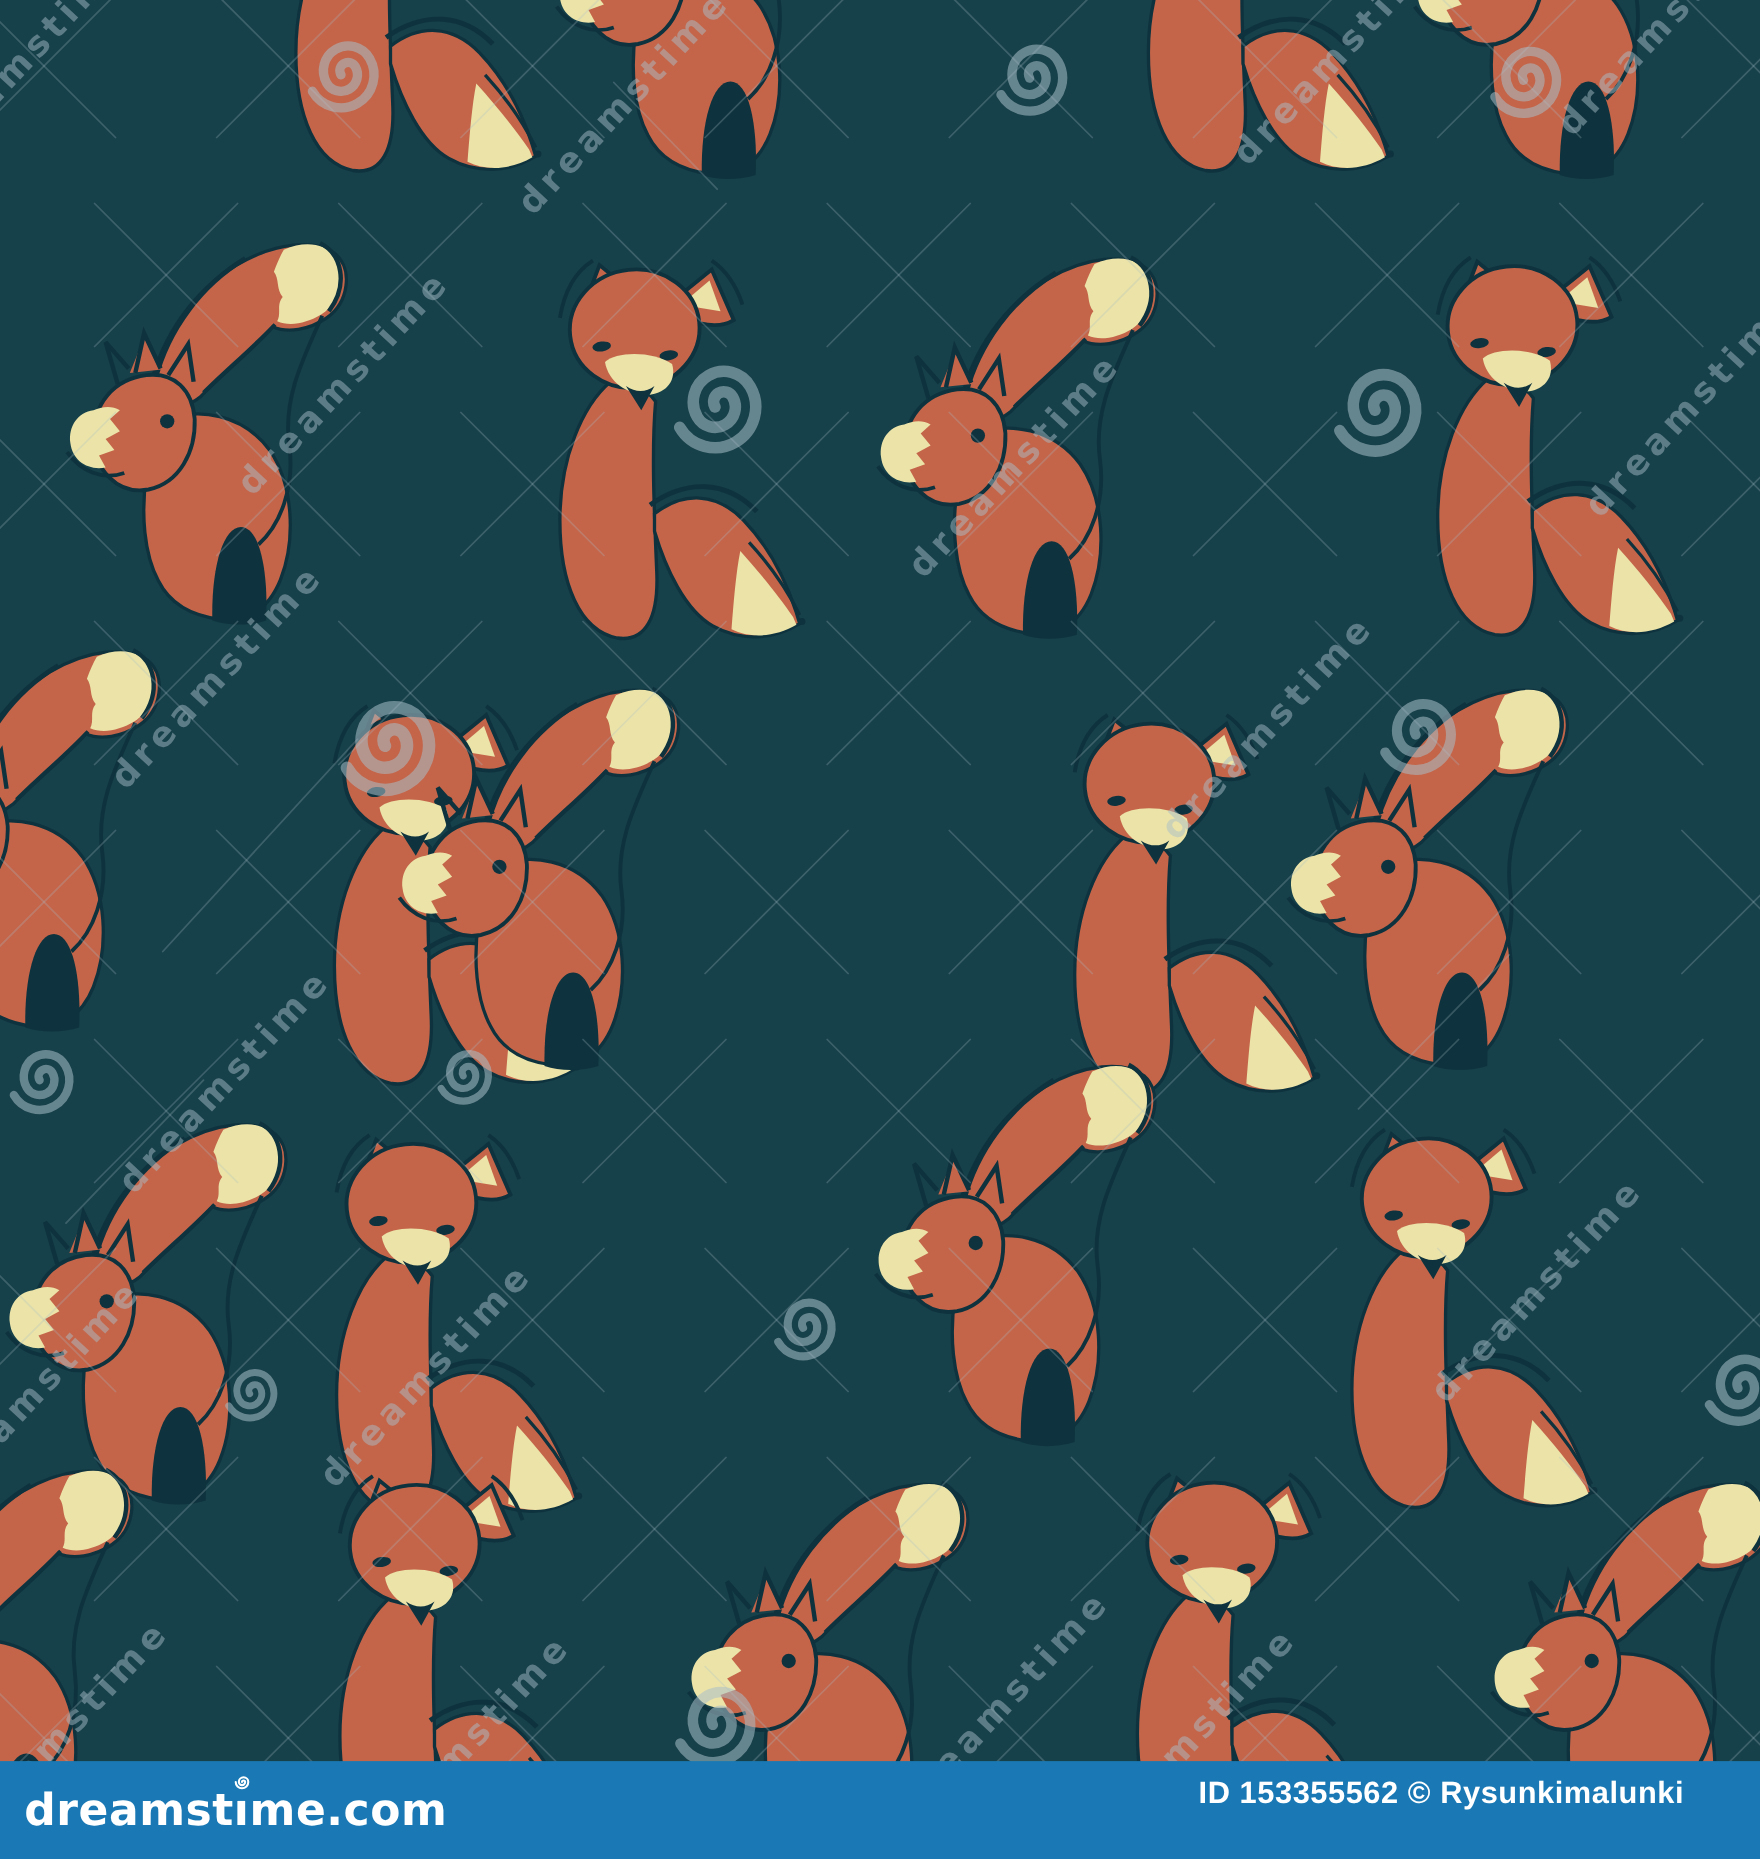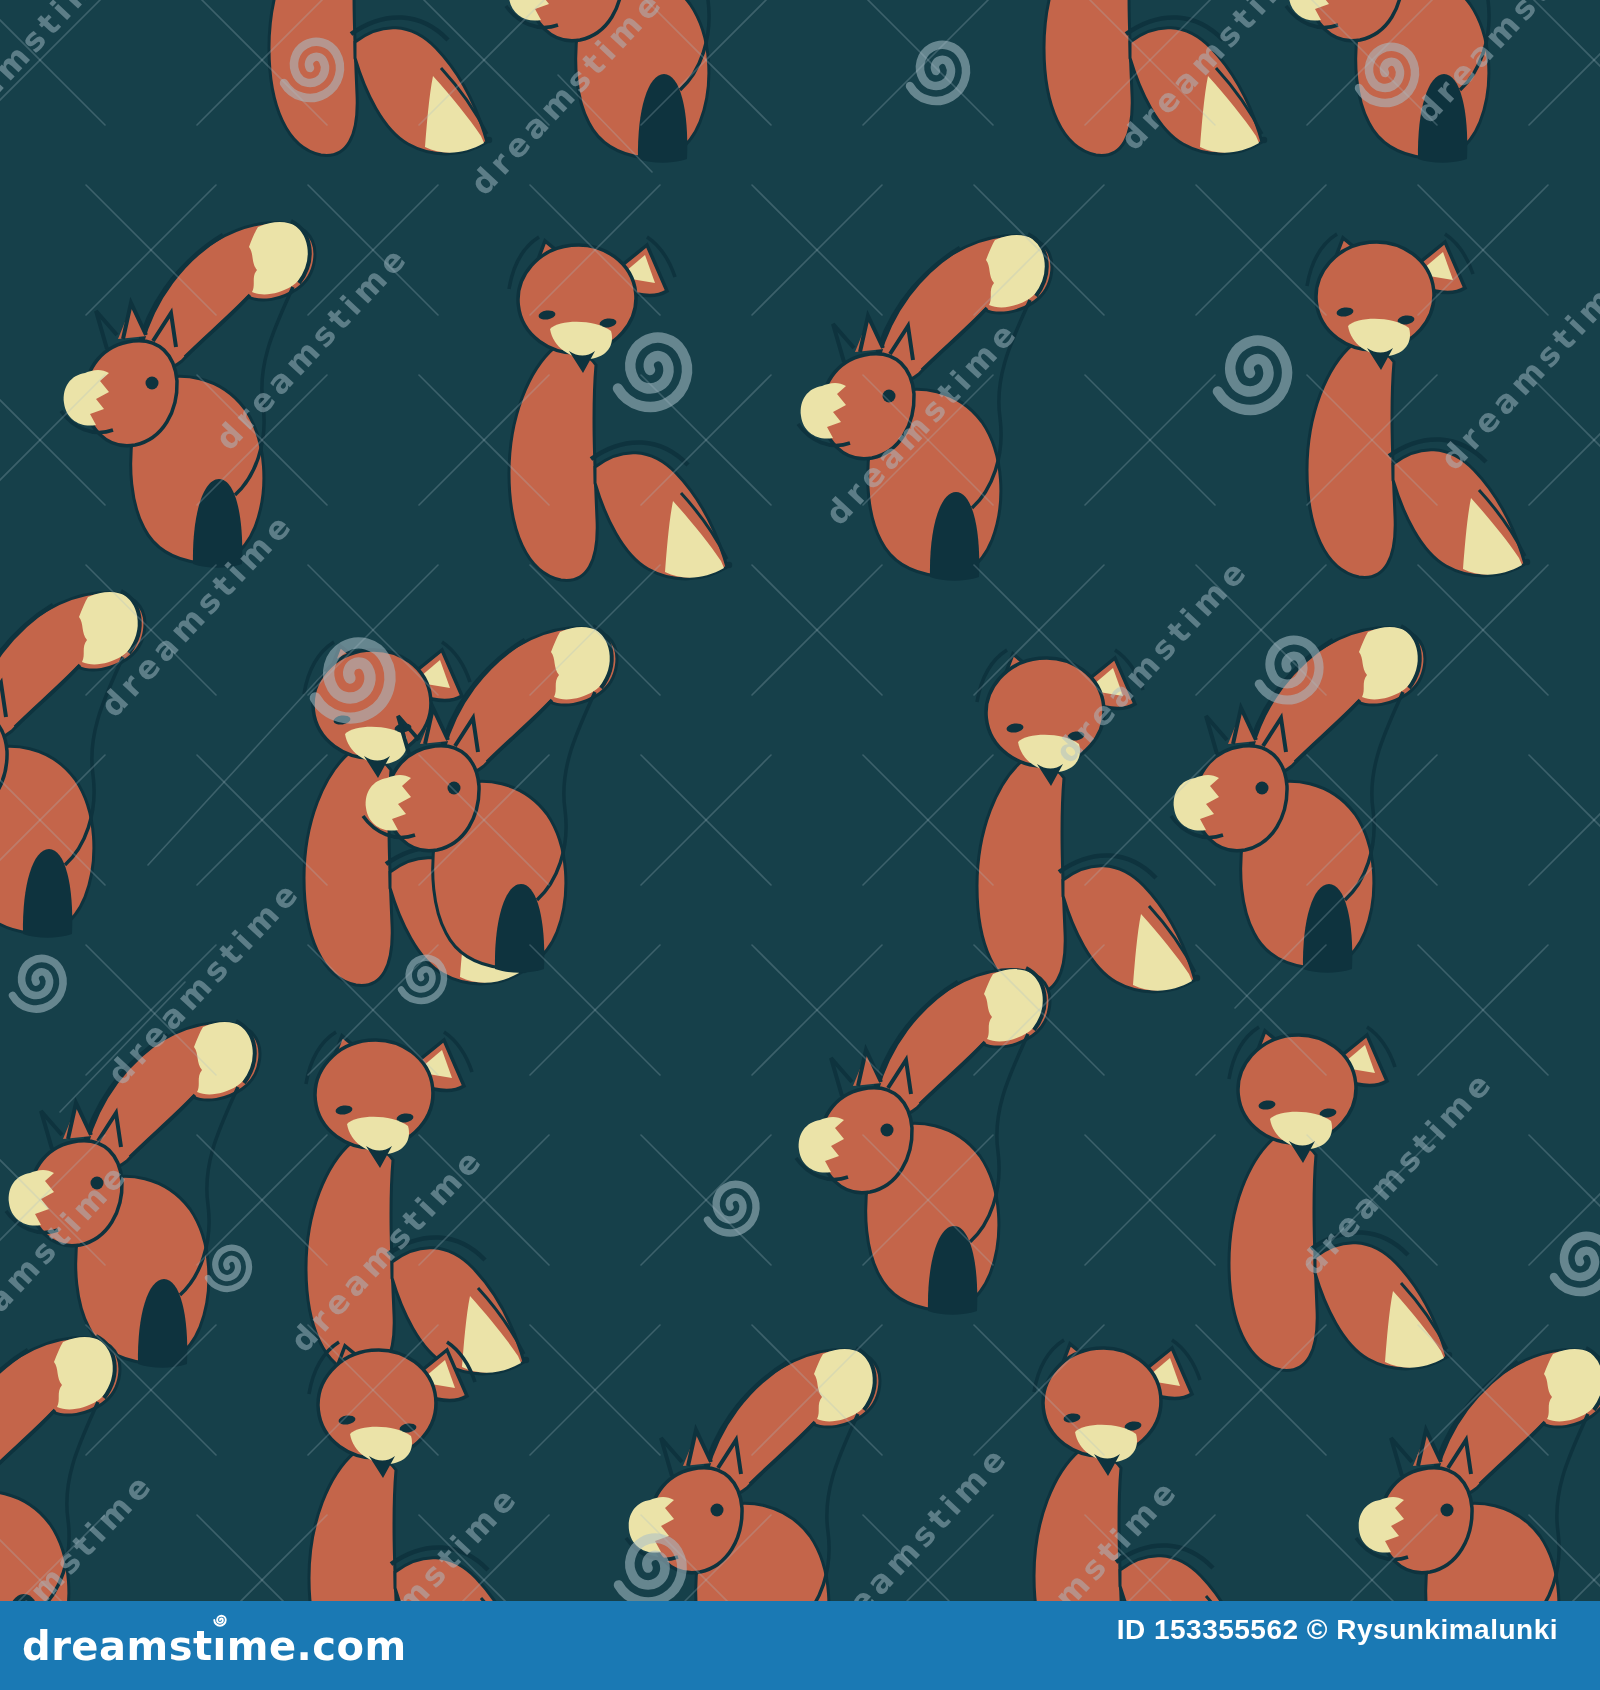--- a/index.html
+++ b/index.html
@@ -17,21 +17,21 @@
     fill:var(--watermark); opacity:.48;
     font-family:"DejaVu Sans", sans-serif; font-size:32px; font-weight:600;
     letter-spacing:5px;
   }
   .wm-spiral-use{color:var(--watermark); opacity:.55;}
   .wm-line{stroke:var(--watermark); opacity:.26; stroke-width:1.6px; stroke-linecap:round;}
   .footer-bar{
     position:absolute; left:0; right:0; bottom:0; height:89px;
     background:var(--bar);
     display:flex; align-items:center; justify-content:space-between;
-    box-sizing:border-box; padding:0 42px 0 22px;
+    box-sizing:border-box; padding:0 69px 0 22px;
     color:var(--bar_text);
   }
   .site-logo{
     font-family:"DejaVu Sans", sans-serif;
     font-size:40px; font-weight:700; letter-spacing:.5px;
     display:flex; align-items:baseline; white-space:pre;
   }
   .logo-i{position:relative; display:inline-block;}
   .logo-i .i-spiral{position:absolute; left:50%; top:-13px; transform:translateX(-50%);}
   .image-credit{

